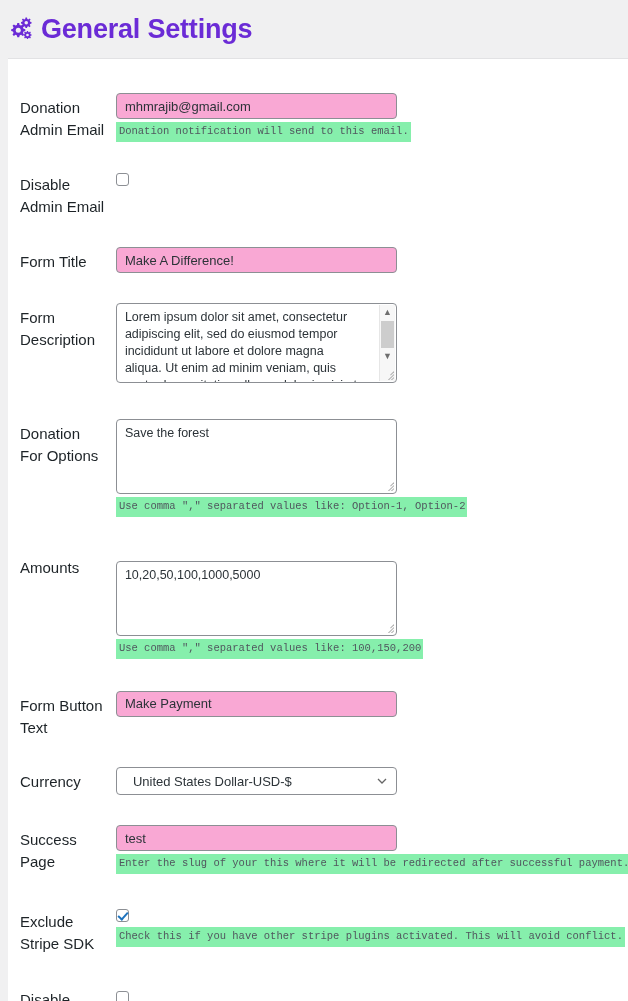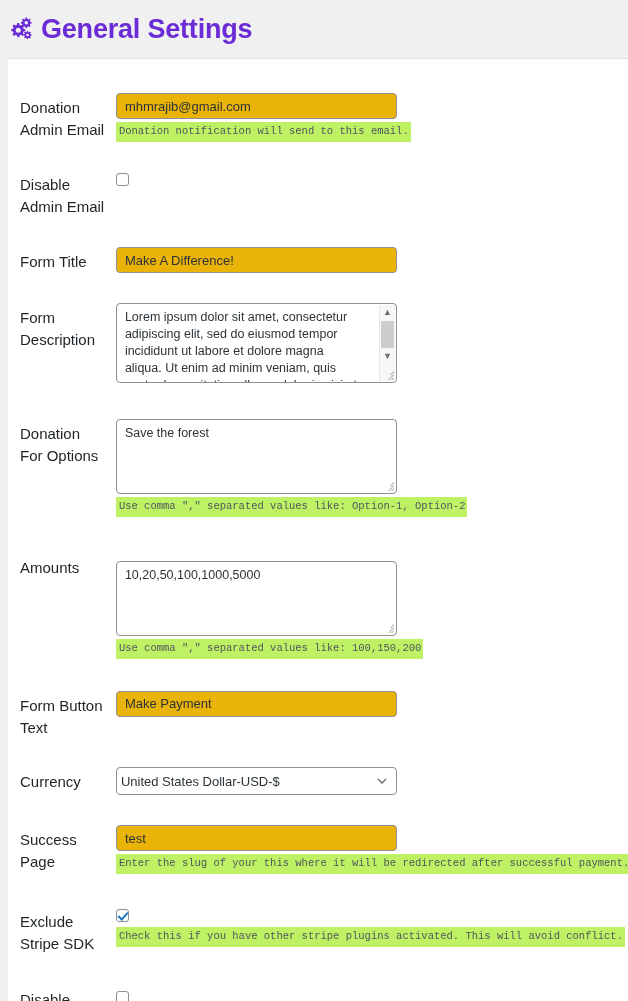--- a/index.html
+++ b/index.html
@@ -88,31 +88,31 @@
   .row-success .label-cell { padding-top: 34px; }
   .row-exclude .label-cell { padding-top: 37px; }
   .row-idem .label-cell { padding-top: 34px; }
 
   .text-input {
     width: 281px;
     height: 26px;
     box-sizing: border-box;
     border: 1px solid #8c8f94;
     border-radius: 4px;
-    background: #eab308;
+    background: #f9a8d4;
     padding: 2px 8px;
     font-family: "Liberation Sans", sans-serif;
     font-size: 13px;
     color: #2c3338;
     outline: none;
     display: block;
   }
   .help-text {
     display: inline-block;
-    background: #bef264;
+    background: #86efac;
     color: #50575e;
     font-family: "Liberation Mono", monospace;
     font-size: 10.5px;
     line-height: 1.5;
     padding: 2px 2px 2px 3px;
     margin-top: 3px;
     white-space: nowrap;
   }
   .cb {
     -webkit-appearance: none;
@@ -216,21 +216,21 @@
     width: 281px;
     height: 28px;
   }
   .select-box {
     width: 281px;
     height: 28px;
     box-sizing: border-box;
     border: 1px solid #8c8f94;
     border-radius: 4px;
     background: #ffffff;
-    padding: 4px 28px 4px 4px;
+    padding: 4px 28px 4px 16px;
     font-family: "Liberation Sans", sans-serif;
     font-size: 13px;
     color: #2c3338;
     line-height: 19px;
     white-space: nowrap;
     overflow: hidden;
   }
   .select-caret {
     position: absolute;
     right: 10px;

